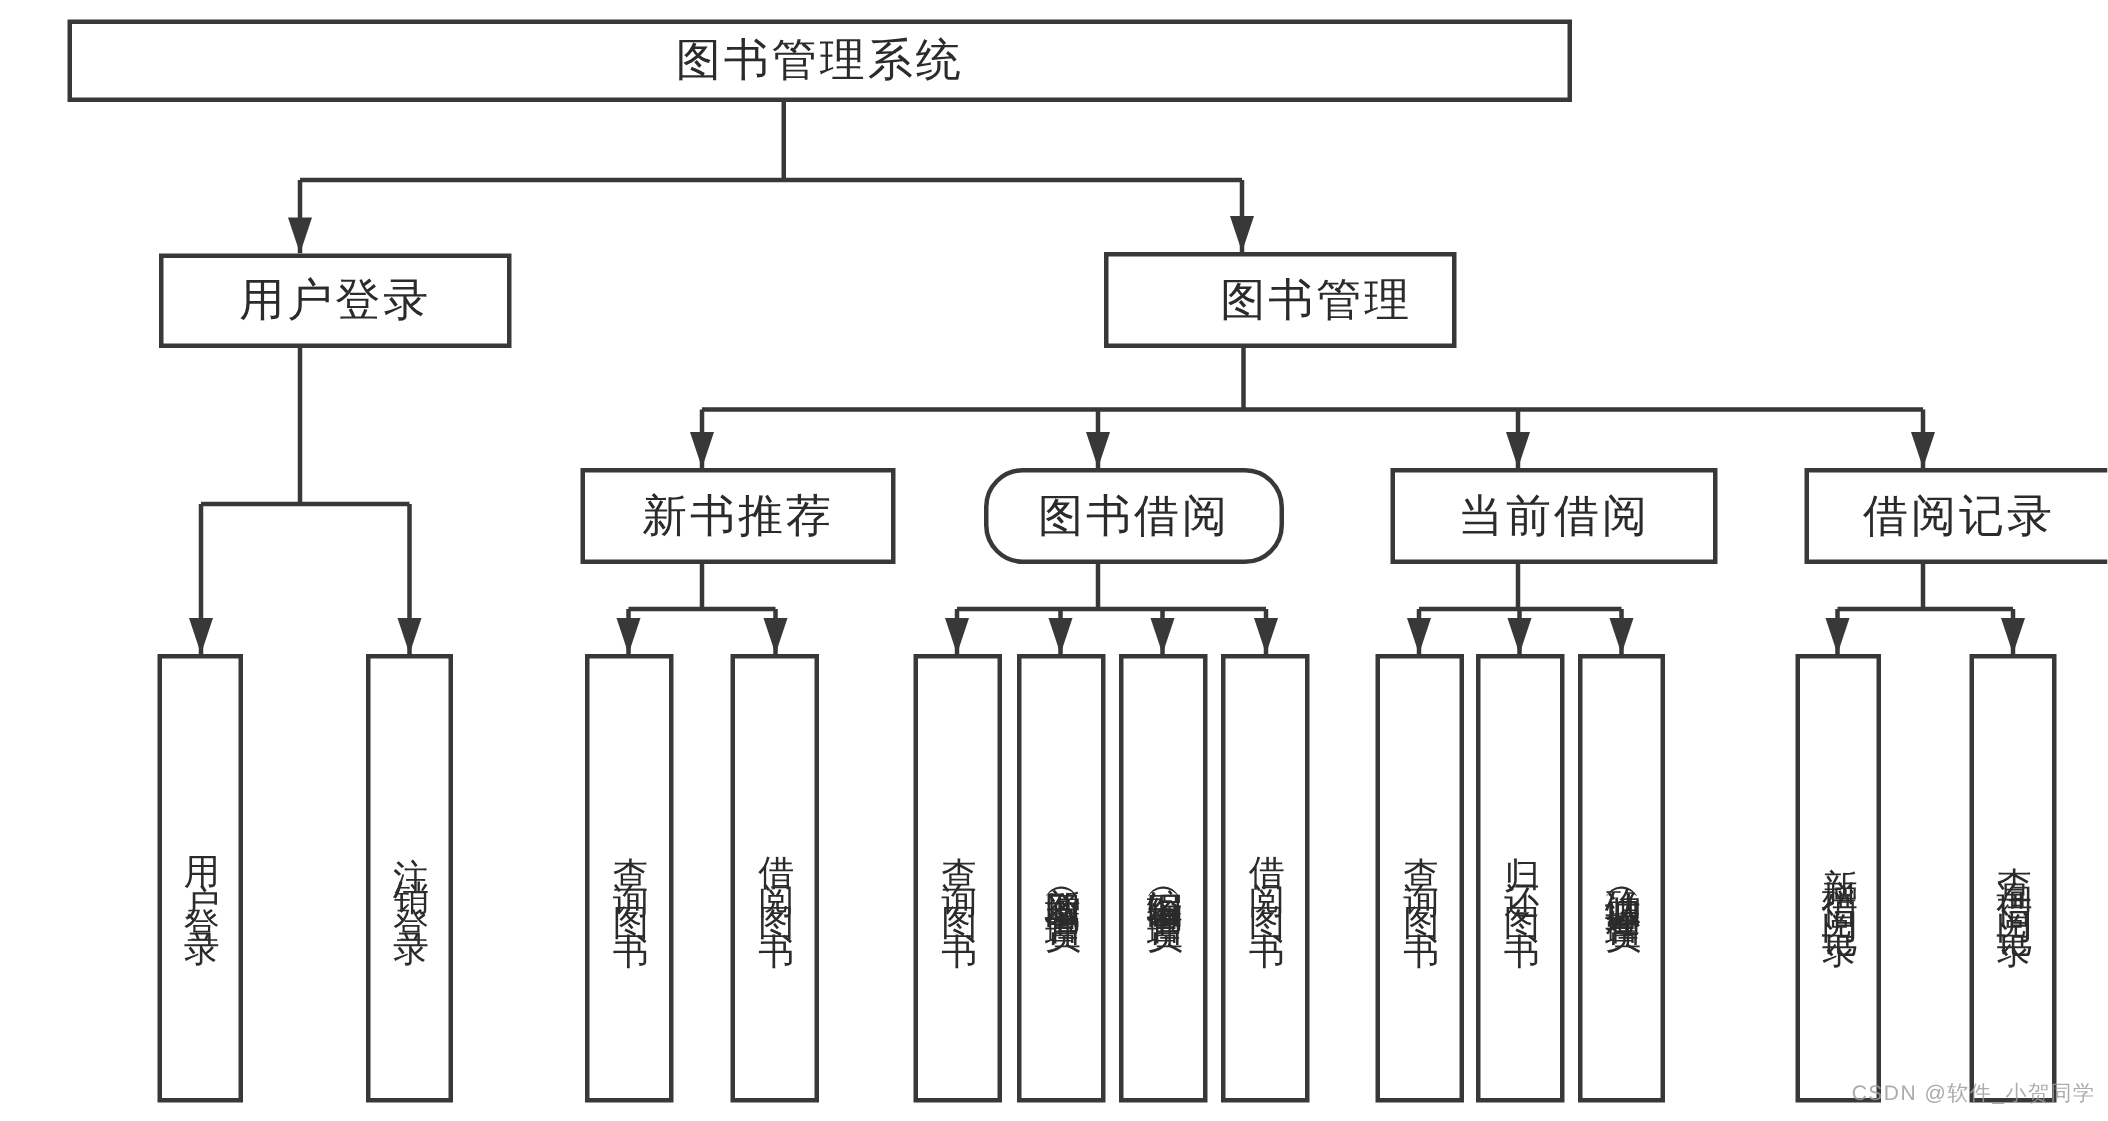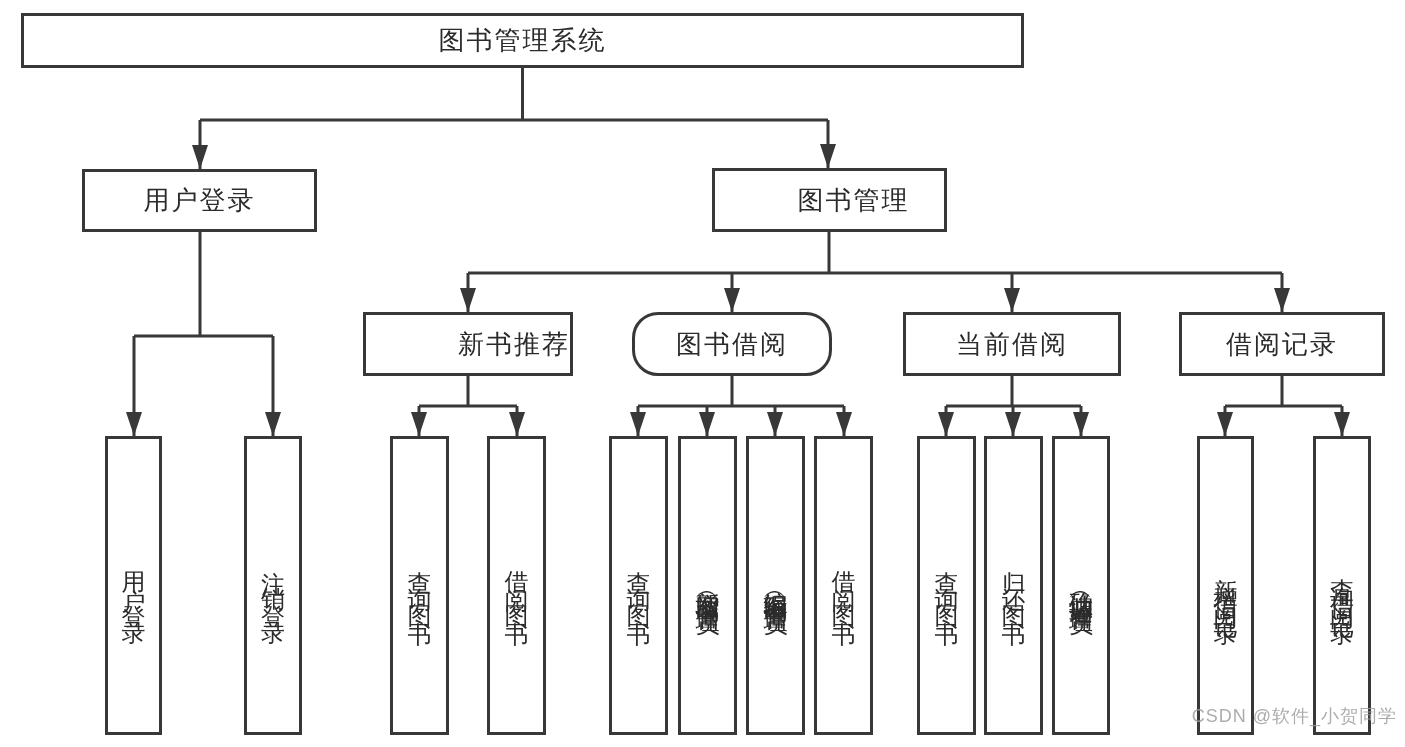--- a/index.html
+++ b/index.html
@@ -11,28 +11,28 @@
     font-family:"Liberation Sans","DejaVu Sans",sans-serif; overflow:hidden;
   }
   #connectors{position:absolute;left:0;top:0;z-index:0;}
   #connectors path{stroke:var(--line);stroke-width:3;fill:none;}
   #connectors polygon{fill:var(--line);stroke:none;}
   .node{
     position:absolute; box-sizing:border-box; border:3px solid var(--line);
     background:#fff; display:flex; align-items:center; justify-content:center;
     color:var(--text); z-index:1;
   }
-  .hnode{font-size:26px; letter-spacing:2px;}
+  .hnode{font-size:30px; letter-spacing:2px;margin-left:24px;}
   .vnode{z-index:1;}
   .vlabel{
     writing-mode:vertical-rl; text-orientation:mixed;
     font-size:24px; color:var(--text); line-height:1;
   }
   .watermark{
-    position:absolute; right:8px; bottom:19px; font-size:18px;
+    position:absolute; right:8px; bottom:9px; font-size:14px;
     color:var(--watermark); opacity:.85; z-index:3; letter-spacing:1px;
     white-space:nowrap;
     margin-top:41px;
   }
 </style>
 </head>
 <body>
 
 <div class="stage">
 
@@ -78,21 +78,21 @@
     <span>图书管理系统</span>
   </div>
 
   <div class="node hnode" style="left:82px;top:169px;width:235px;height:63px;">
     <span>用户登录</span>
   </div>
   <div class="node hnode" style="left:712px;top:168px;width:235px;height:64px;padding-left:48px;">
     <span>图书管理</span>
   </div>
 
-  <div class="node hnode" style="left:363px;top:312px;width:210px;height:64px;justify-content:flex-end;">
+  <div class="node hnode" style="left:363px;top:312px;width:210px;height:64px;">
     <span>新书推荐</span>
   </div>
   <div class="node hnode" style="left:632px;top:312px;width:200px;height:64px;border-radius:26px;">
     <span>图书借阅</span>
   </div>
   <div class="node hnode" style="left:903px;top:312px;width:218px;height:64px;">
     <span>当前借阅</span>
   </div>
   <div class="node hnode" style="left:1179px;top:312px;width:206px;height:64px;">
     <span>借阅记录</span>

